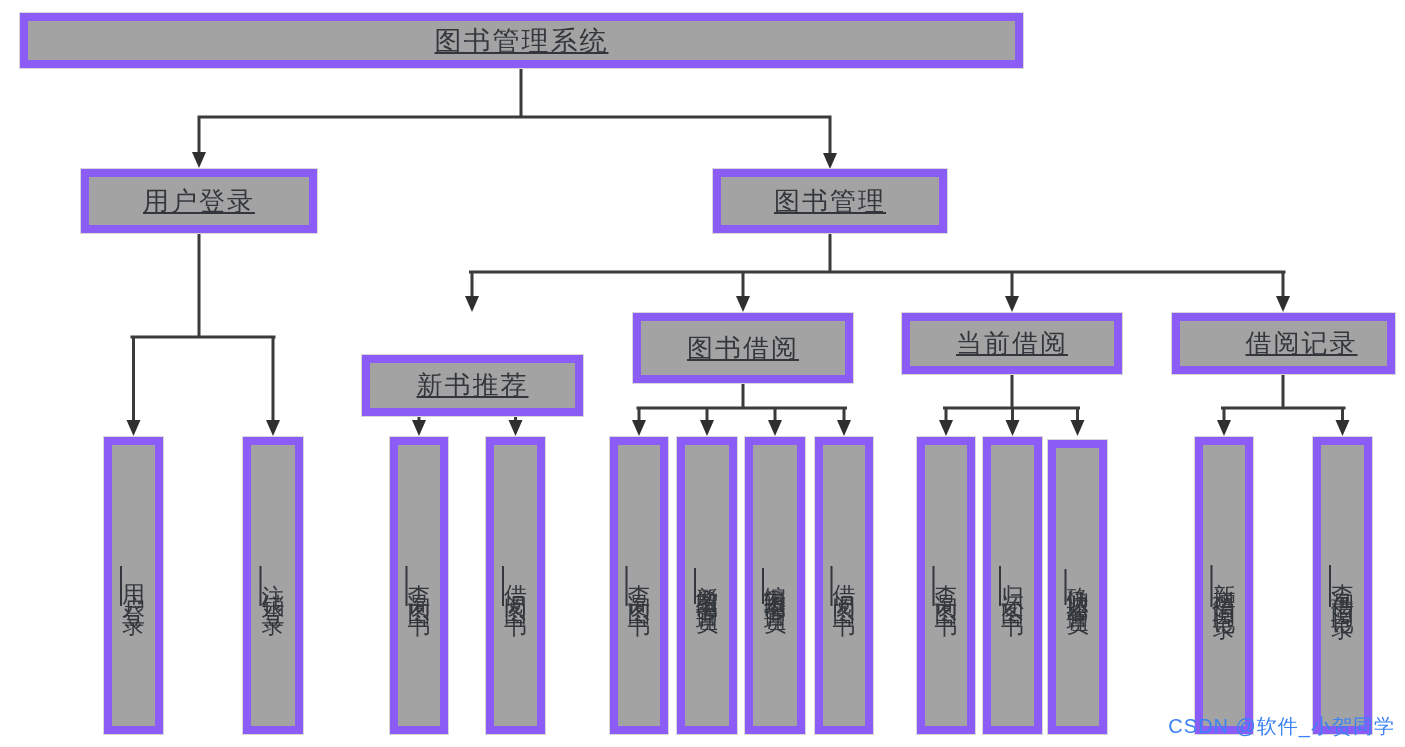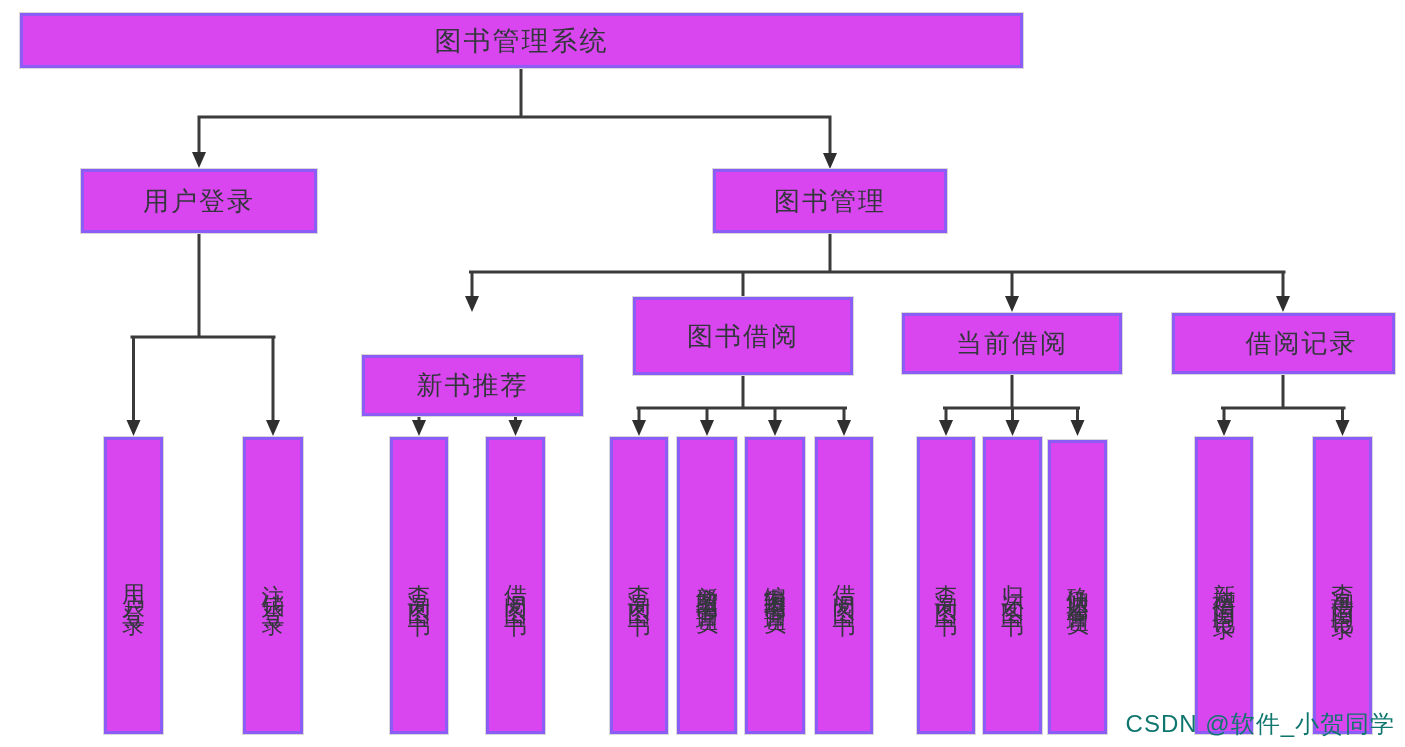--- a/index.html
+++ b/index.html
@@ -3,36 +3,37 @@
 <meta charset="utf-8">
 <style>
   html,body{margin:0;padding:0;background:#ffffff;}
   *{box-sizing:border-box;}
   .stage{
     position:relative;width:1405px;height:747px;background:#ffffff;overflow:hidden;
     font-family:"Liberation Sans","DejaVu Sans",sans-serif;color:#33373c;
   }
   .connectors{position:absolute;left:0;top:0;width:1405px;height:747px;pointer-events:none;}
   .node{
-    position:absolute;border:3px solid #8b5cf6;background:#d946ef;
+    position:absolute;border:8px solid #8b5cf6;background:#a3a3a3;
     display:flex;align-items:center;justify-content:center;
     box-shadow:0 0 0 1px #d8d8d8;
+    text-decoration:underline;
   }
   .node .hlabel{font-size:26px;letter-spacing:2px;white-space:nowrap;}
   .root .hlabel{font-size:27px;}
   .leaf{align-items:center;justify-content:center;}
   .vtext{
     writing-mode:vertical-rl;text-orientation:mixed;
     font-size:23px;line-height:1;letter-spacing:10px;white-space:nowrap;
   }
   .vtext.mid{letter-spacing:7px;}
   .vtext.long{letter-spacing:4px;font-size:22px;}
   .watermark{
     position:absolute;right:10px;bottom:7px;z-index:10;
-    font-size:24px;letter-spacing:1px;color:#0f766e;white-space:nowrap;
+    font-size:20px;letter-spacing:1px;color:#3b82f6;white-space:nowrap;
   }
 </style>
 </head>
 <body>
 
 <div class="stage">
 
   <svg class="connectors" viewBox="0 0 1405 747" xmlns="http://www.w3.org/2000/svg" aria-hidden="true">
     <path fill="none" stroke="#3b3b3b" stroke-width="3" stroke-linecap="square" d="
       M521 68 V117 M199 117 H830 M199 119 V156 M830 119 V157
@@ -71,21 +72,21 @@
   <div class="node" style="left:81px;top:169px;width:236px;height:64px;">
     <span class="hlabel">用户登录</span>
   </div>
   <div class="node" style="left:713px;top:169px;width:234px;height:64px;justify-content:center;">
     <span class="hlabel">图书管理</span>
   </div>
 
   <div class="node" style="left:362px;top:313px;width:221px;height:61px;margin-top:42px;">
     <span class="hlabel">新书推荐</span>
   </div>
-  <div class="node" style="left:633px;top:297px;width:220px;height:78px;">
+  <div class="node" style="left:633px;top:313px;width:220px;height:70px;">
     <span class="hlabel">图书借阅</span>
   </div>
   <div class="node" style="left:902px;top:313px;width:220px;height:61px;">
     <span class="hlabel">当前借阅</span>
   </div>
   <div class="node" style="left:1172px;top:313px;width:223px;height:61px;padding-left:36px;">
     <span class="hlabel">借阅记录</span>
   </div>
 
   <div class="node leaf" style="left:104px;top:437px;width:59px;height:297px;">

